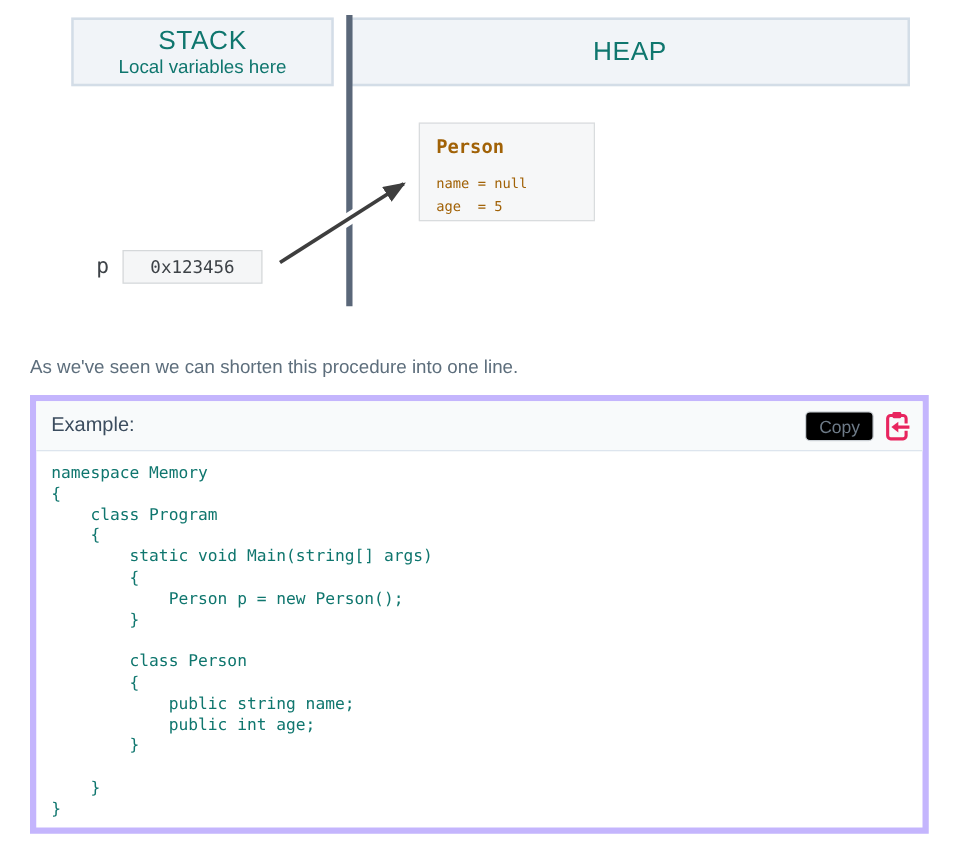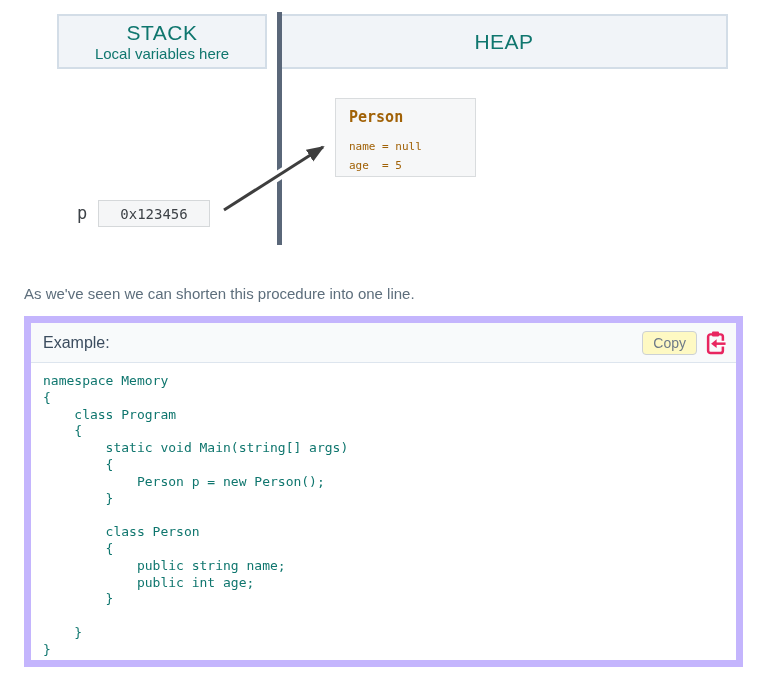--- a/index.html
+++ b/index.html
@@ -83,36 +83,36 @@
     color: #5d6e7c;
     margin-top: 24px;
   }
 
   
   .example {
     position: absolute;
     left: 24px; top: 316px;
     width: 719px; height: 351px;
     background: #ffffff;
-    border: 7px solid #c4b5fd;
+    border: 5px solid #c4b5fd;
   }
   .example-header {
     height: 40px;
     background: #f8fafb;
     border-bottom: 1px solid #dde5ee;
     display: flex;
     align-items: center;
     padding: 0 9px 0 12px;
   }
   .example-title { font-size: 16px; color: #3b4c5e; }
   .header-spacer { flex: 1; }
   .copy-btn {
     height: 24px;
     padding: 0 10px;
-    background: #fef9c3;
+    background: #000000;
     border: 1px solid #ccd1d6;
     border-radius: 4px;
     font-family: "Liberation Sans", sans-serif;
     font-size: 14px;
     color: #6e7b88;
     cursor: pointer;
     display: flex; align-items: center; margin-left: 36px;
   }
   .clipboard-icon { margin-left: 7px; display: flex; align-items: center; cursor: pointer; }
 

